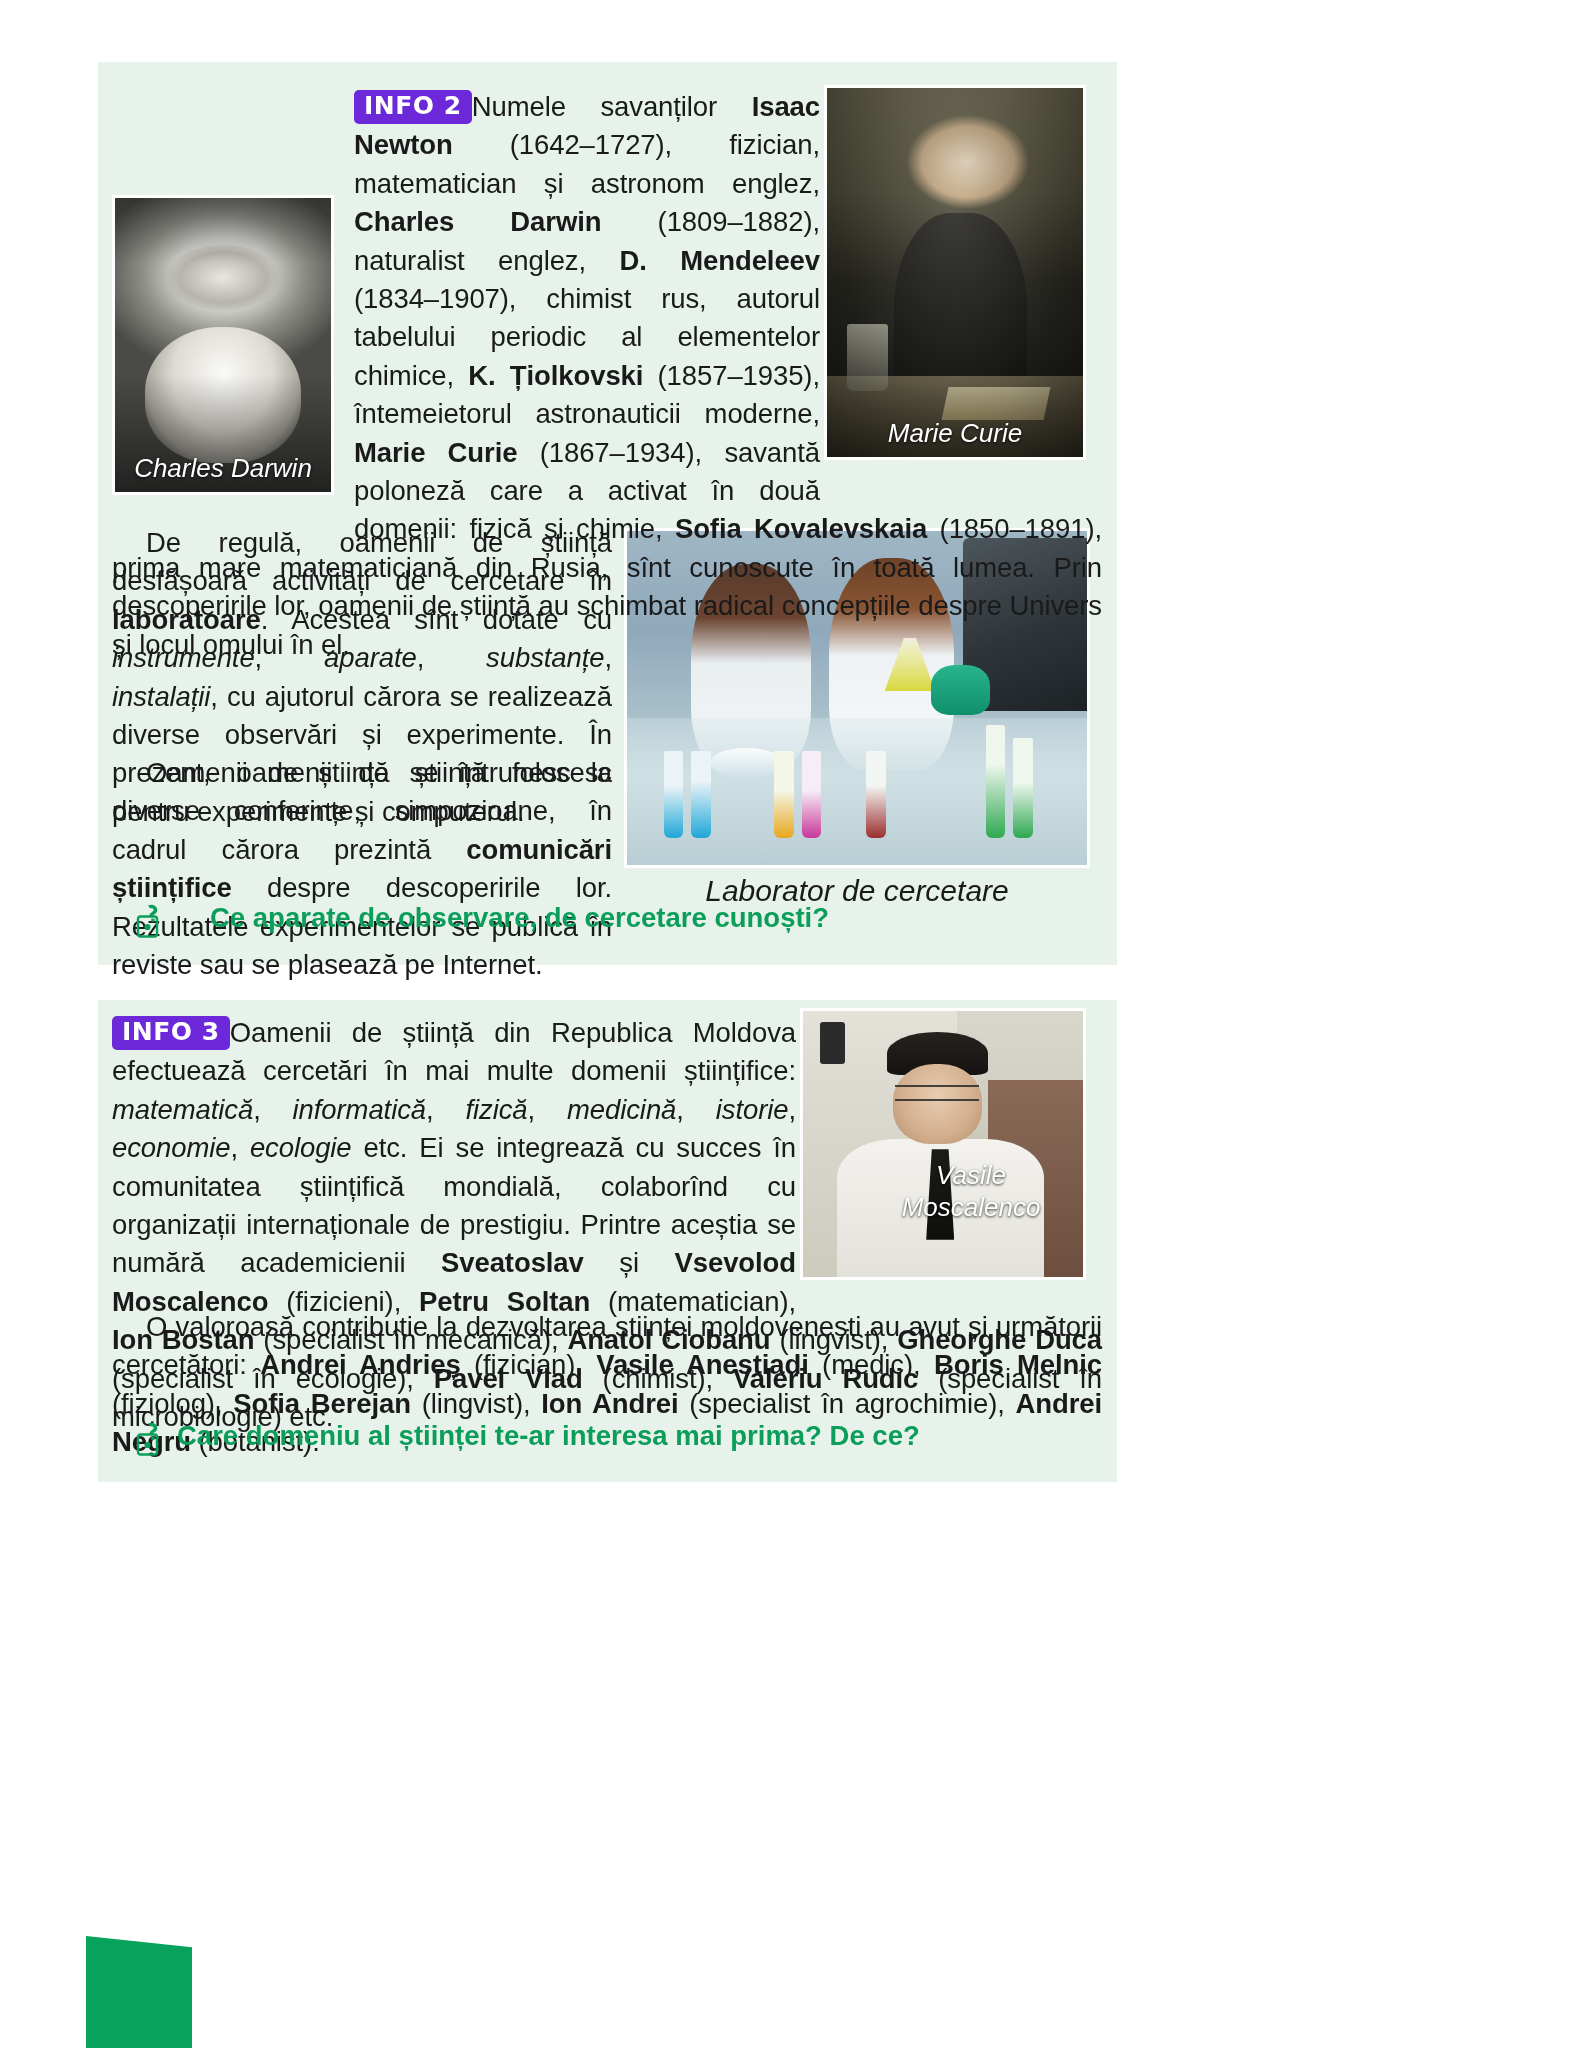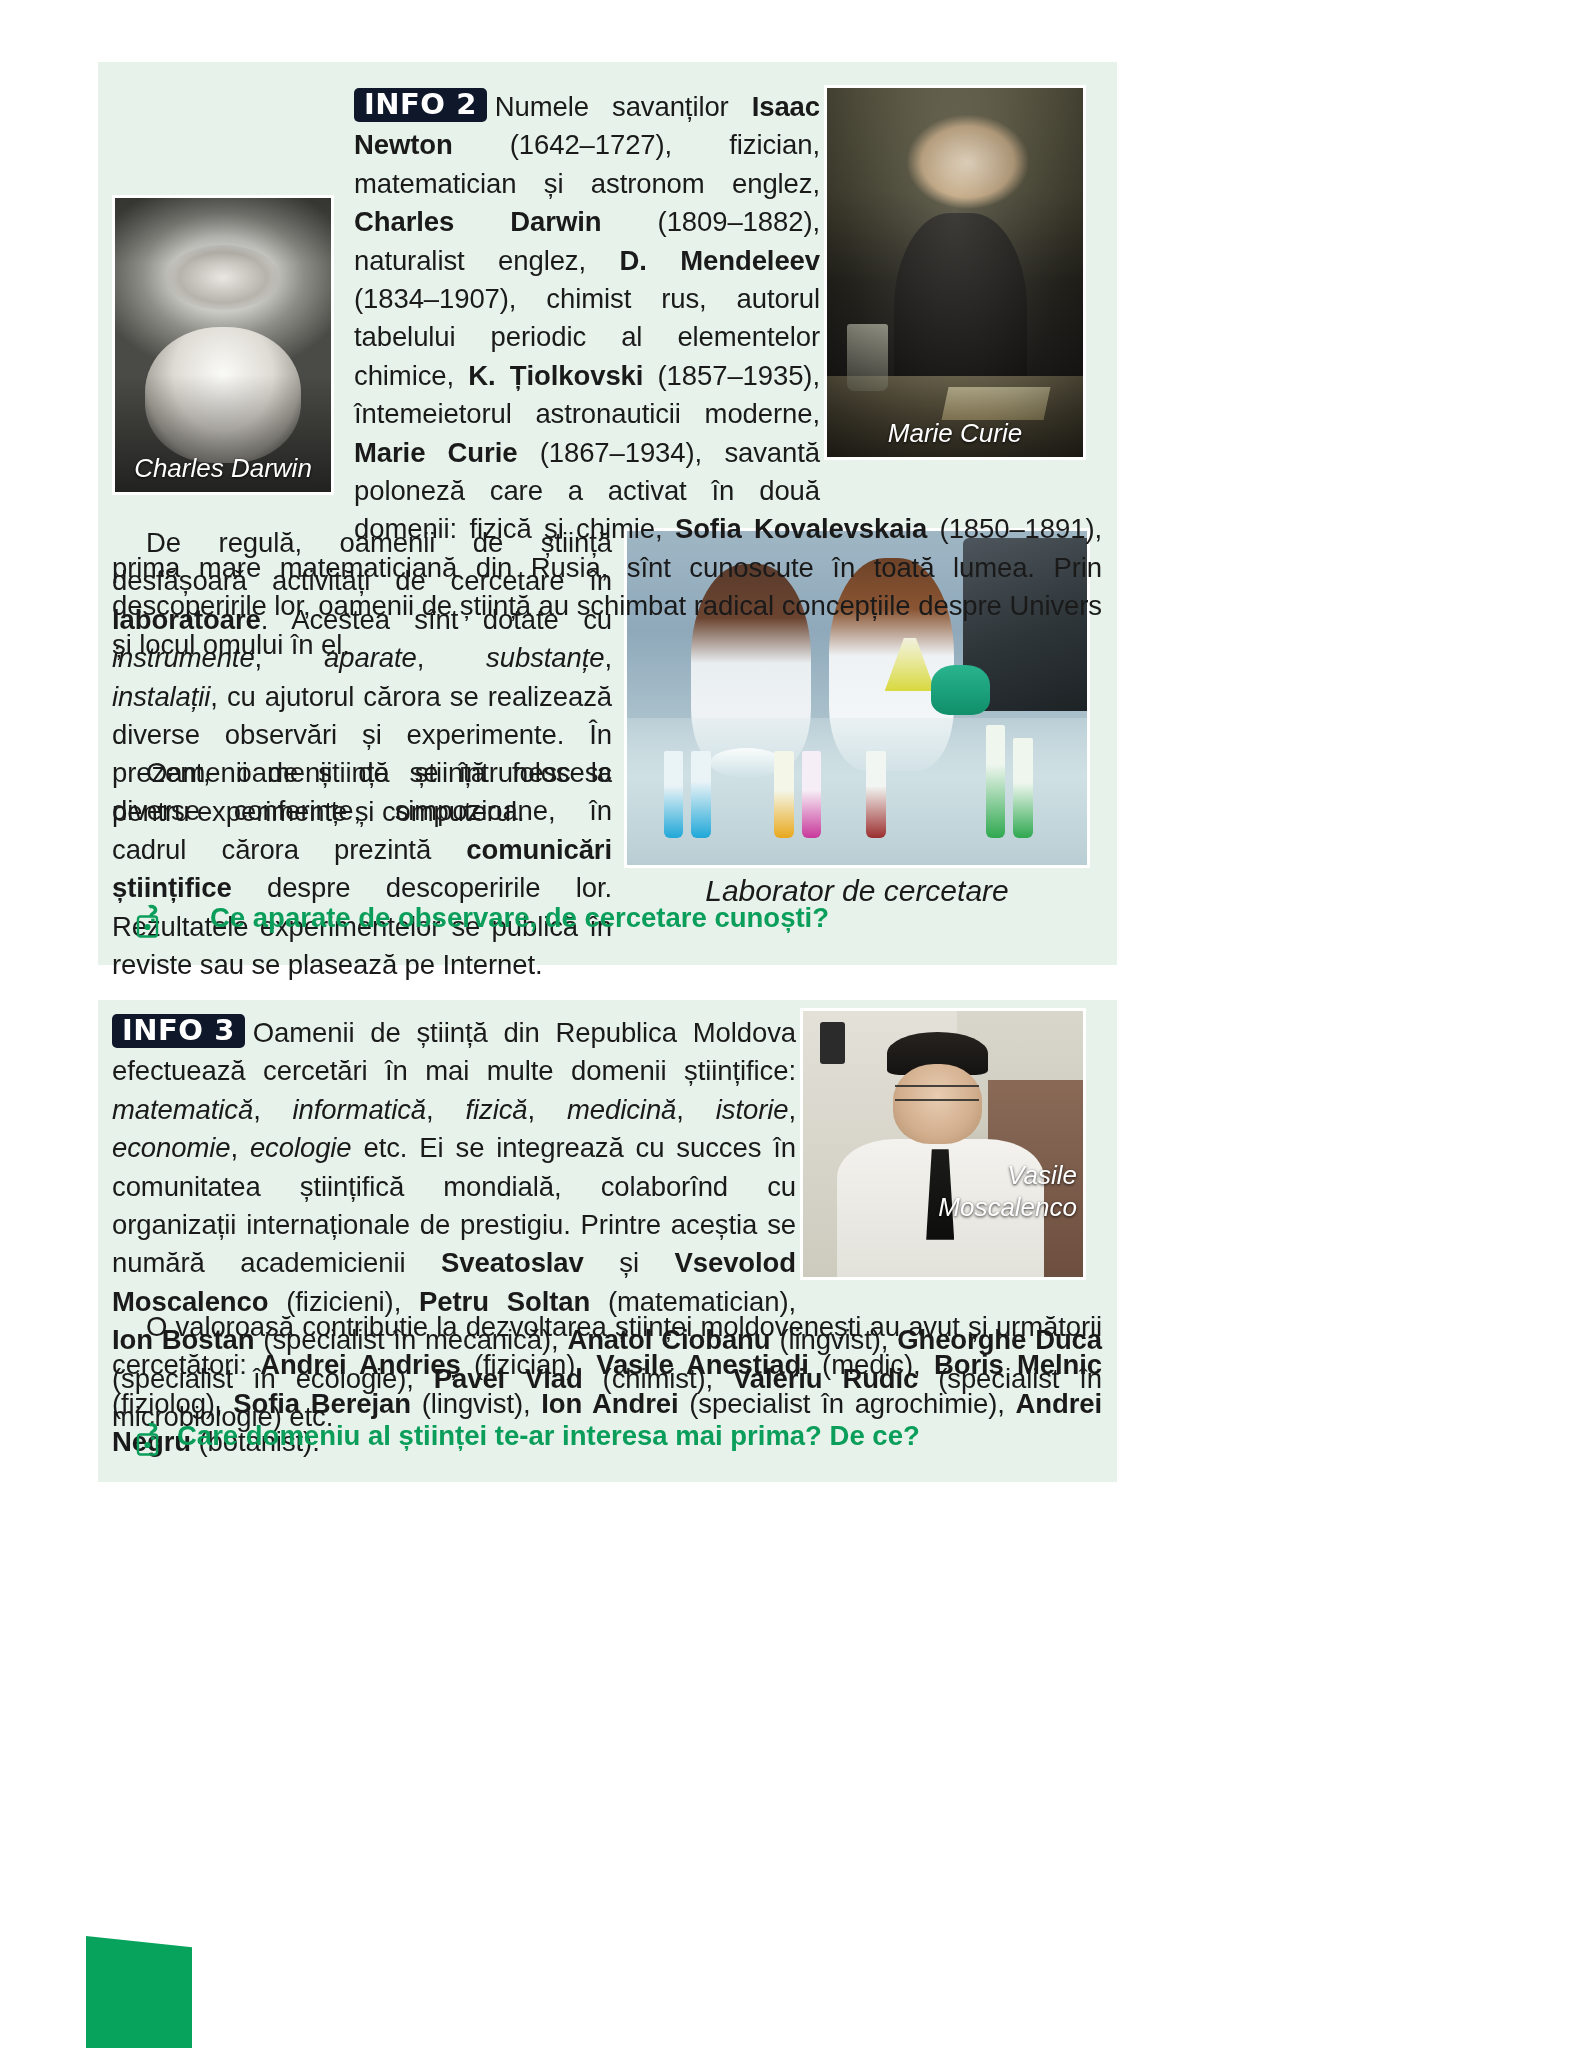--- a/index.html
+++ b/index.html
@@ -36,30 +36,29 @@
     font-size: 27.5px;
     line-height: 38.4px;
     color: #1a1a1a;
     text-align: justify;
     hyphens: manual;
     letter-spacing: -0.1px;
   }
 
   .tag {
     display: inline-block;
-    background: #0f172a;
+    background: #6d28d9;
     color: #ffffff;
     font-weight: bold;
-    font-size: 29px;
+    font-size: 25px;
     letter-spacing: 0.5px;
     padding: 2px 10px 4px 10px;
     border-radius: 5px;
     line-height: 28px;
     vertical-align: 2px;
-    margin-right: 8px;
     font-family: "DejaVu Sans", sans-serif;
   }
   .tag i { font-style: italic; }
 
   
   .photo {
     position: absolute;
     overflow: hidden;
     border: 3px solid #ffffff;
   }
@@ -344,21 +343,21 @@
     <div class="photo" id="photo-anestiadi" style="left:702px; top:8px;">
       <div class="art"></div>
       <div class="wall"></div>
       <div class="chair"></div>
       <div class="phone"></div>
       <div class="coat"></div>
       <div class="hat"></div>
       <div class="face"></div>
       <div class="glasses"></div>
       <div class="tie"></div>
-      <div class="cap-right" style="right:6px; bottom:54px; width:170px;">
+      <div class="cap-right" style="right:27px; bottom:54px; width:170px;text-align:center;">
         <span>Vasile</span><br>
         <span>Moscalenco</span>
       </div>
     </div>
 
     <div class="col-text" style="left: 14px; top: 14px; width: 990px;"><span style="float: right; width: 306px; height: 272px; shape-outside: inset(0px);"></span>
       <span class="tag">INFO<i> </i>3</span><span>Oamenii de știință din Republica Moldova efectuează cercetări în mai multe domenii științifice: <i>matematică</i>, <i>informatică</i>, <i>fizică</i>, <i>medicină</i>, <i>istorie</i>, <i>economie</i>, <i>ecologie</i> etc. Ei se integrează cu succes în comunitatea științifică mondială, colaborînd cu organizații internaționale de prestigiu. Printre aceștia se numără academicienii <b>Sveatoslav</b> și <b>Vsevolod Moscalenco</b> (fizicieni), <b>Petru Soltan</b> (matematician), <b>Ion Bostan</b> (specialist în mecanică), <b>Anatol Ciobanu</b> (lingvist), <b>Gheorghe Duca</b> (specialist în ecologie), <b>Pavel Vlad</b> (chimist), <b>Valeriu Rudic</b> (specialist în microbiologie) etc.</span>
     </div>
 
     <div class="col-text" style="left:14px; top:308px; width:990px; text-indent:34px;">

